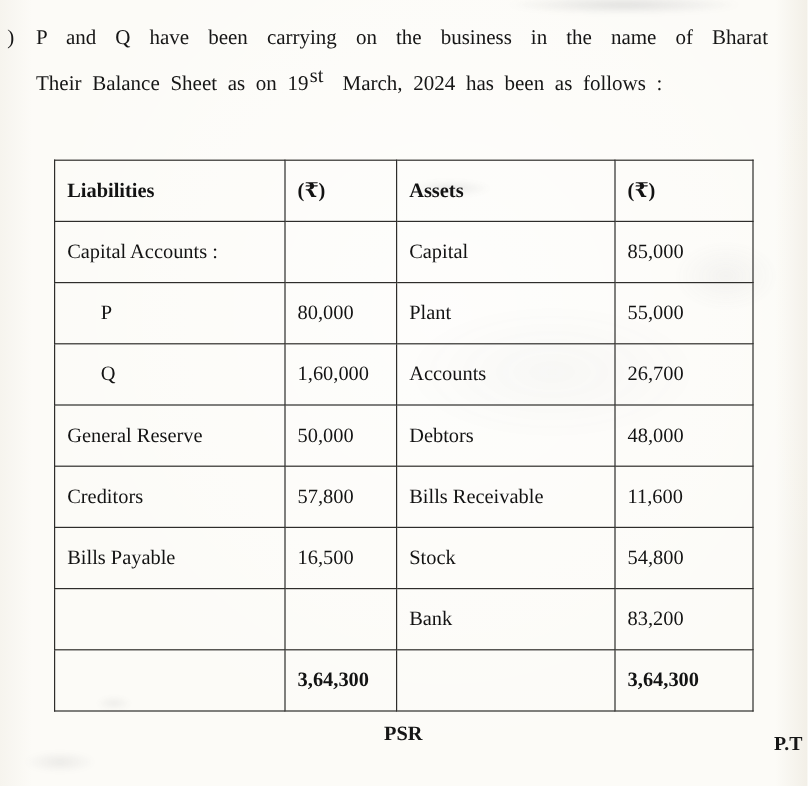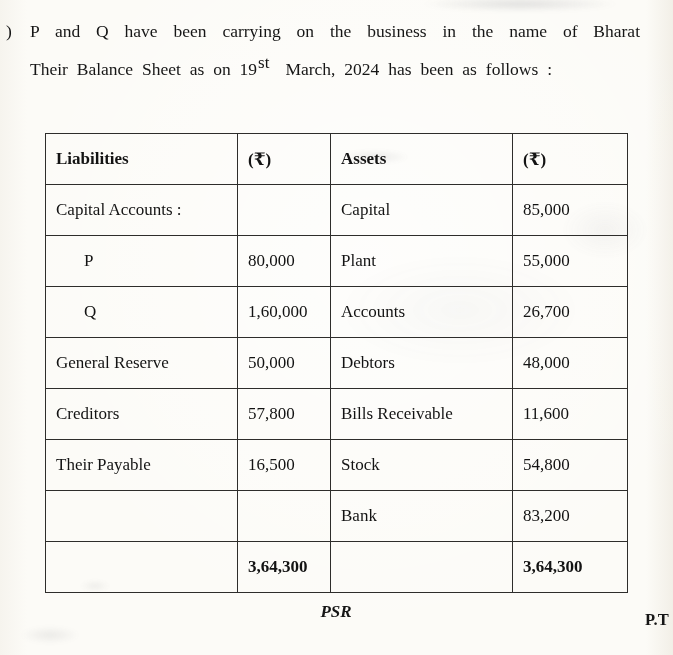--- a/index.html
+++ b/index.html
@@ -43,21 +43,21 @@
   }
   .bs th { font-weight:bold; text-align:left; }
   .bs td.name { text-align:left; }
   .bs td.amt  { text-align:left; }
   .bs td.indent { padding-left:38px; }
   .bs tr.totals td { font-weight:bold; }
 
   
   .footer-center {
     position:absolute; top:602px; left:45px; width:582px;
-    text-align:center; font-weight:bold; font-size:17px;font-style:italic;
+    text-align:center; font-weight:bold; font-size:17px;
   }
   .footer-right {
     position:absolute; top:610px; left:645px;
     font-weight:bold; font-size:16.5px; white-space:nowrap;
   }
 
   
   .smudge {
     position:absolute; pointer-events:none;
     background:radial-gradient(ellipse at center, rgba(110,110,115,.35), rgba(110,110,115,0) 70%);
@@ -132,21 +132,21 @@
       </tr>
 
       <tr>
         <td class="name">Creditors</td>
         <td class="amt">57,800</td>
         <td class="name">Bills Receivable</td>
         <td class="amt">11,600</td>
       </tr>
 
       <tr>
-        <td class="name">Their Payable</td>
+        <td class="name">Bills Payable</td>
         <td class="amt">16,500</td>
         <td class="name">Stock</td>
         <td class="amt">54,800</td>
       </tr>
 
       <tr>
         <td class="name"></td>
         <td class="amt"></td>
         <td class="name">Bank</td>
         <td class="amt">83,200</td>

